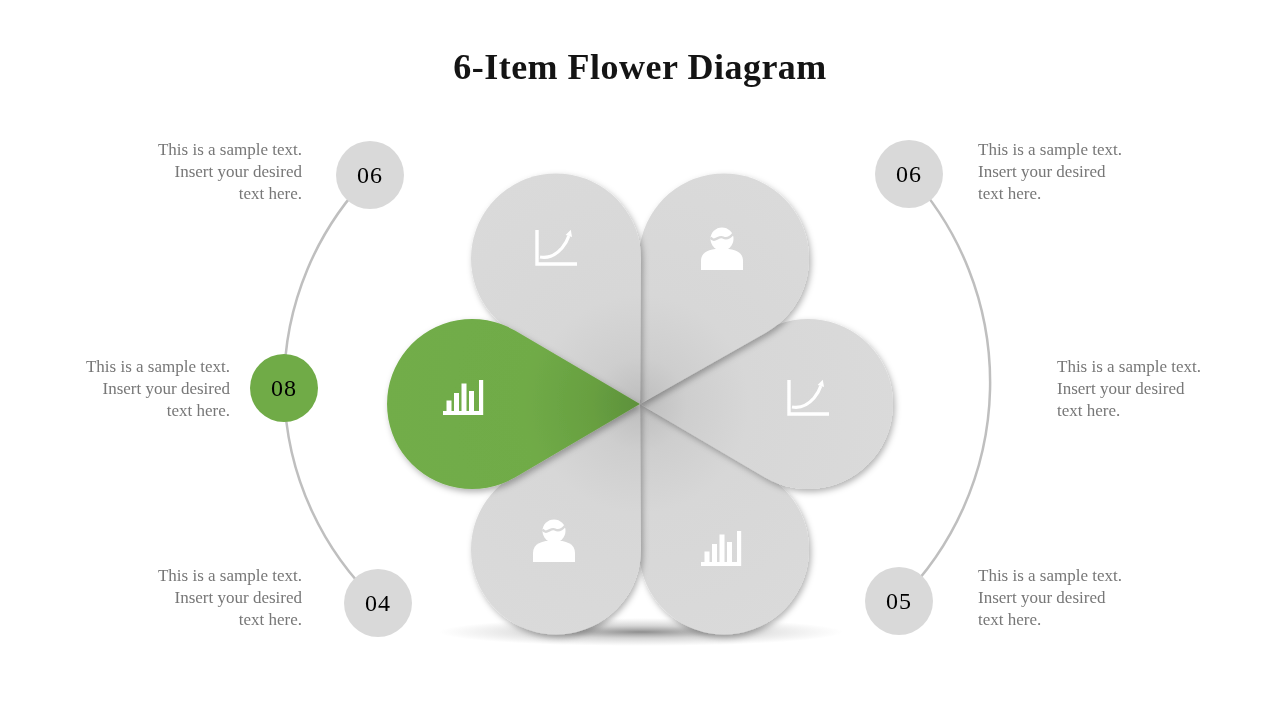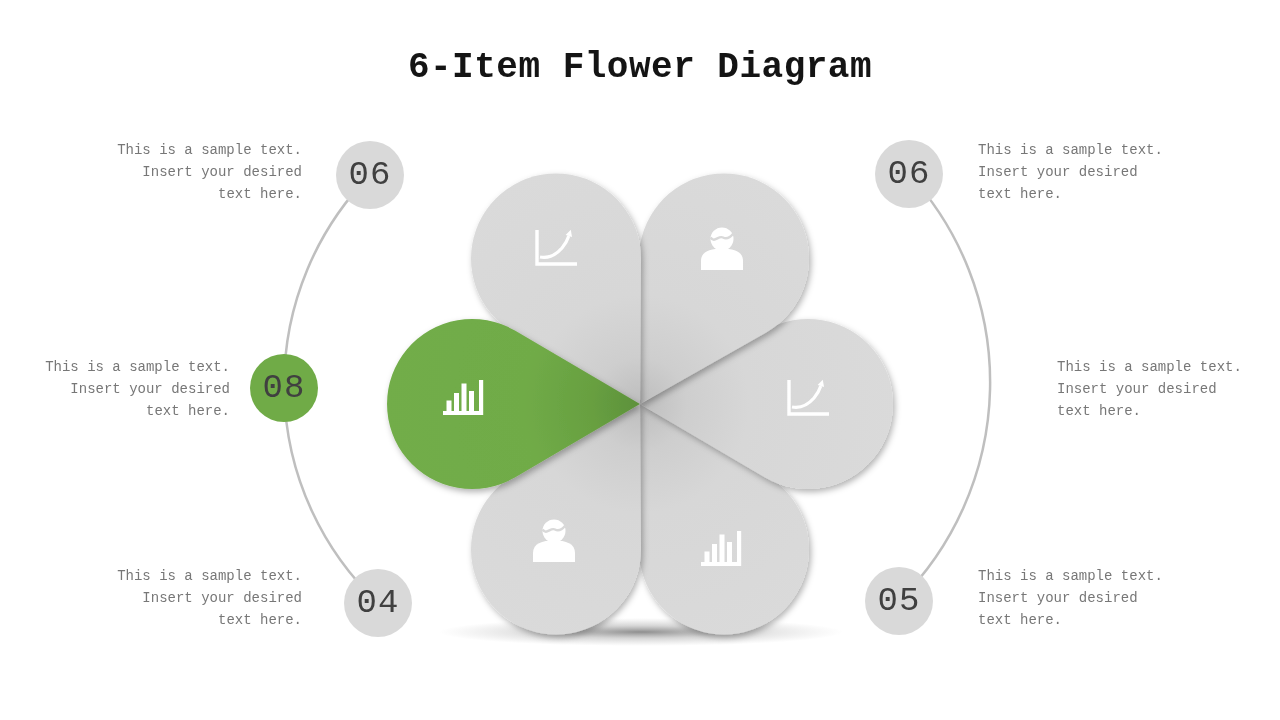--- a/index.html
+++ b/index.html
@@ -1,26 +1,26 @@
 <!DOCTYPE html>
 <html style="--accent-green: #70AB47; --petal-gray: #D9D9D9; --text-gray: #777777; --arc-gray: #BFBFBF; --title-color: #141414; --icon-white: #FFFFFF;"><head>
 <meta charset="utf-8">
 <style>
   html,body{margin:0;padding:0;background:#fff;}
   .canvas{position:relative;width:1280px;height:720px;background:#fff;overflow:hidden;
-          font-family:Liberation Mono, monospace;}
+          font-family:Liberation Serif, serif;}
   .slide-title{position:absolute;top:46px;left:0;right:0;text-align:center;
                font-size:36px;line-height:43px;font-weight:600;letter-spacing:.5px;
                color:var(--title-color,#141414);}
   .flower-svg{position:absolute;left:0;top:0;width:1280px;height:720px;}
   .num{position:absolute;width:68px;height:68px;border-radius:50%;
-       background:var(--petal-gray,#d9d9d9);color:#404040;font-size:34px;letter-spacing:1px;
+       background:var(--petal-gray,#d9d9d9);color:#000000;font-size:24px;letter-spacing:1px;
        display:flex;align-items:center;justify-content:center;user-select:none;}
   .num.green{background:var(--accent-green,#70AB47);}
-  .sample{position:absolute;width:220px;font-size:14px;line-height:22px;
+  .sample{position:absolute;width:220px;font-size:17px;line-height:22px;
           color:var(--text-gray,#777);}
   .sample span{display:block;}
   .align-right{text-align:right;}
   .align-left{text-align:left;}
 </style>
 </head>
 <body>
 
 <div class="canvas">
 

